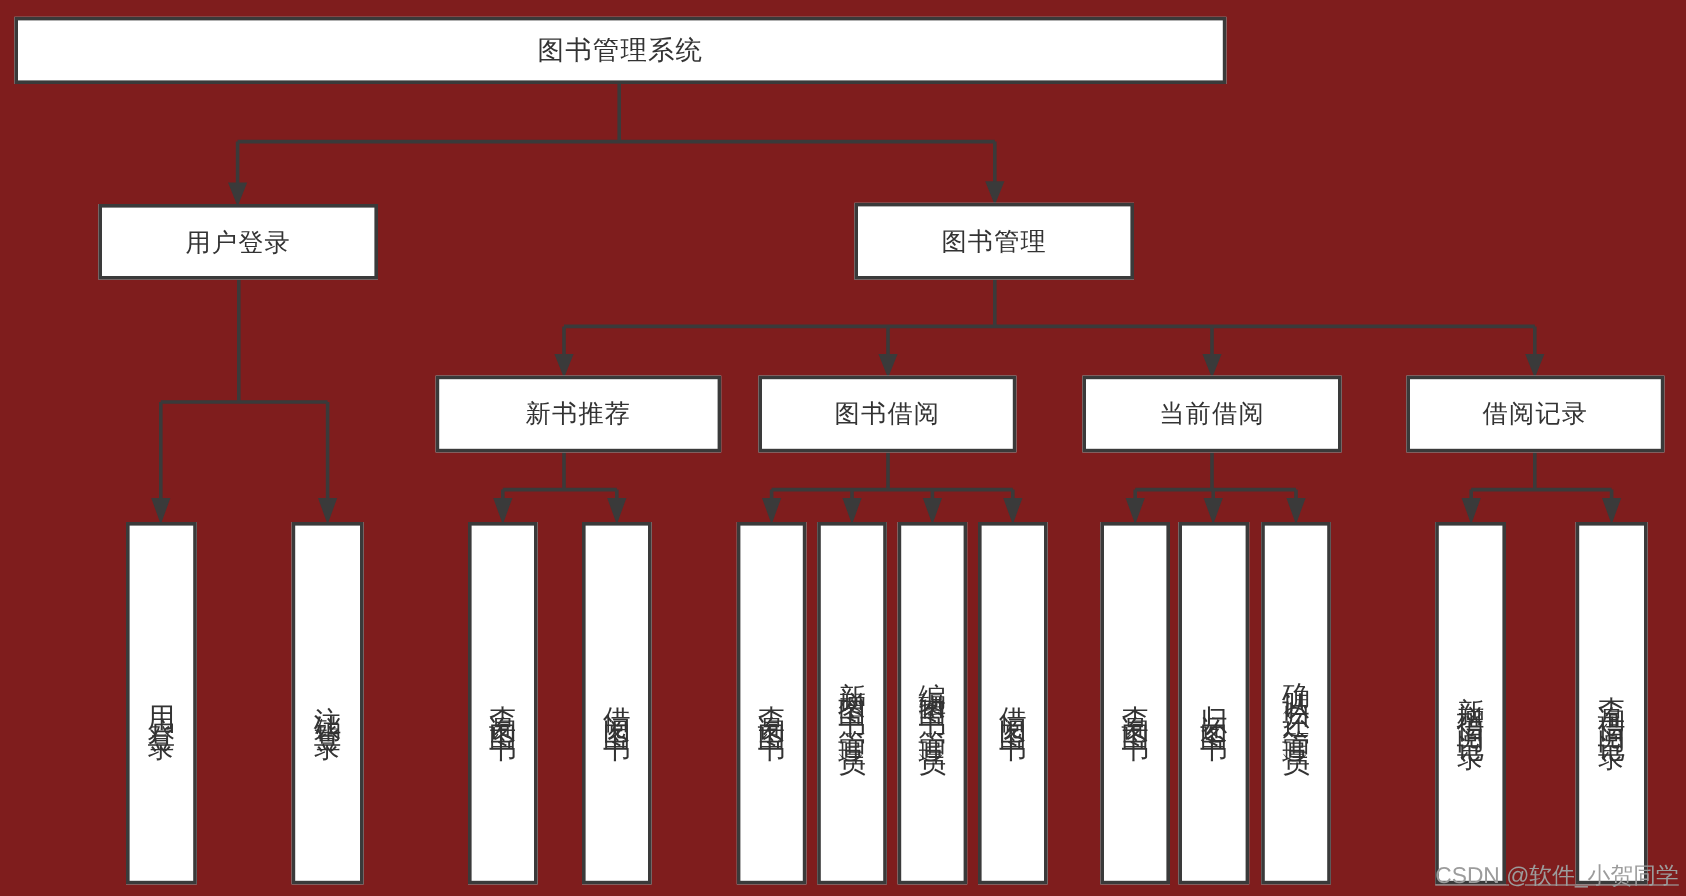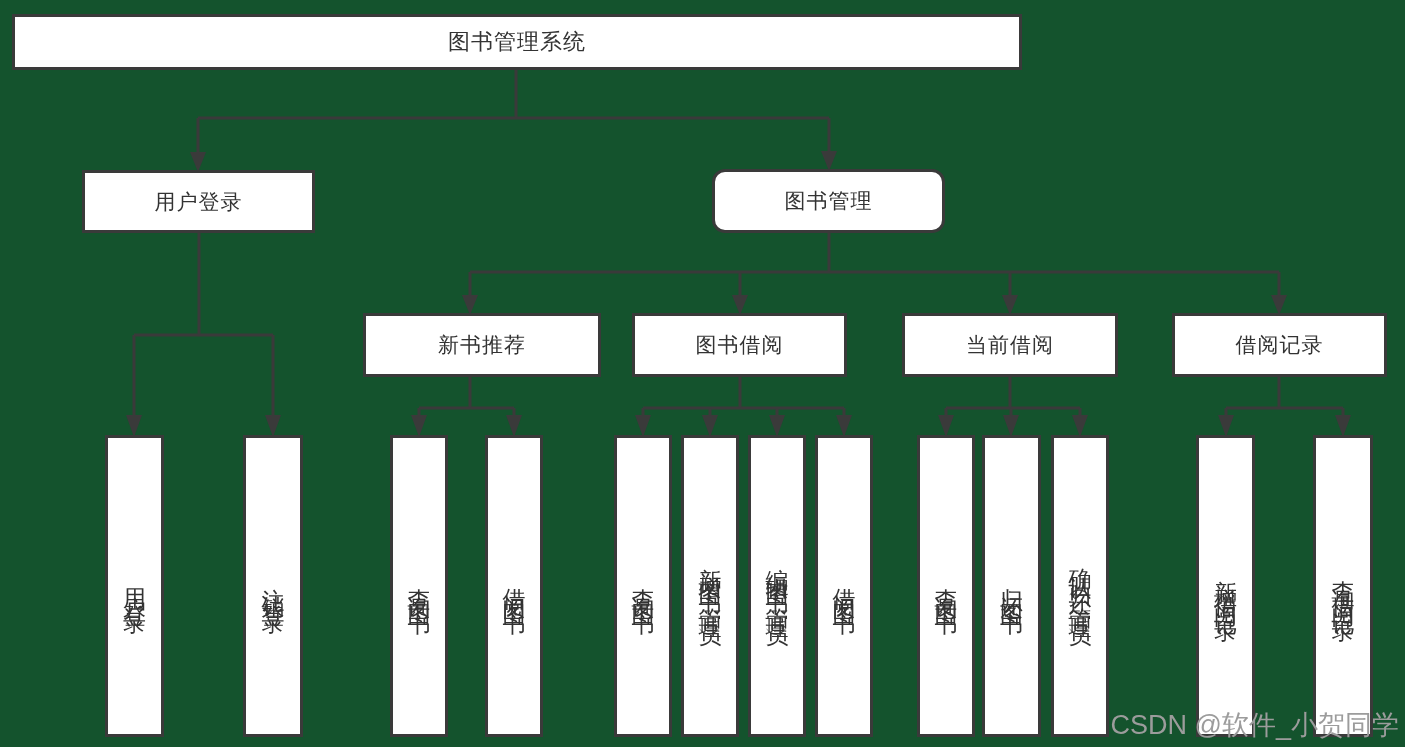--- a/index.html
+++ b/index.html
@@ -4,21 +4,21 @@
 <style>
   html, body {
     margin: 0;
     padding: 0;
     background: #ffffff;
   }
   .canvas {
     position: relative;
     width: 1405px;
     height: 747px;
-    background: #14532d;
+    background: #7f1d1d;
     overflow: hidden;
     font-family: "Liberation Sans", sans-serif;
     color: #333333;
   }
   .connectors {
     position: absolute;
     left: 0;
     top: 0;
     z-index: 0;
   }
@@ -44,24 +44,25 @@
     writing-mode: vertical-rl;
     text-orientation: mixed;
     font-size: 23px;
     letter-spacing: 8px;
     line-height: 1;
   }
   .watermark {
     position: absolute;
     right: 6px;
     bottom: 4px;
-    font-size: 27px;
+    font-size: 19px;
     color: #9c9c9c;
     z-index: 2;
     white-space: nowrap;
+    text-decoration: underline;
   }
 </style>
 </head>
 <body>
 
 <div class="canvas">
 
   <svg class="connectors" width="1405" height="747" viewBox="0 0 1405 747">
     <g stroke="#3a3a3a" stroke-width="3" fill="none">
 
@@ -98,21 +99,21 @@
       <polygon points="1003,415 1019,415 1011,437"></polygon>
       <polygon points="1072,415 1088,415 1080,437"></polygon>
       <polygon points="1218,415 1234,415 1226,437"></polygon>
       <polygon points="1335,415 1351,415 1343,437"></polygon>
     </g>
   </svg>
 
   <div class="node hnode root-node" style="left:12px; top:14px; width:1010px; height:56px;">图书管理系统</div>
 
   <div class="node hnode" style="left:82px; top:170px; width:233px; height:63px;">用户登录</div>
-  <div class="node hnode" style="left:712px; top:169px; width:233px; height:64px;border-radius:13px;">图书管理</div>
+  <div class="node hnode" style="left:712px; top:169px; width:233px; height:64px;">图书管理</div>
 
   <div class="node hnode" style="left:363px; top:313px; width:238px; height:64px;">新书推荐</div>
   <div class="node hnode" style="left:632px; top:313px; width:215px; height:64px;">图书借阅</div>
   <div class="node hnode" style="left:902px; top:313px; width:216px; height:64px;">当前借阅</div>
   <div class="node hnode" style="left:1172px; top:313px; width:215px; height:64px;">借阅记录</div>
 
   <div class="node vnode" style="left:105px; top:435px; width:59px; height:302px;">
     <span>用户登录</span>
   </div>
   <div class="node vnode" style="left:243px; top:435px; width:60px; height:302px;">

